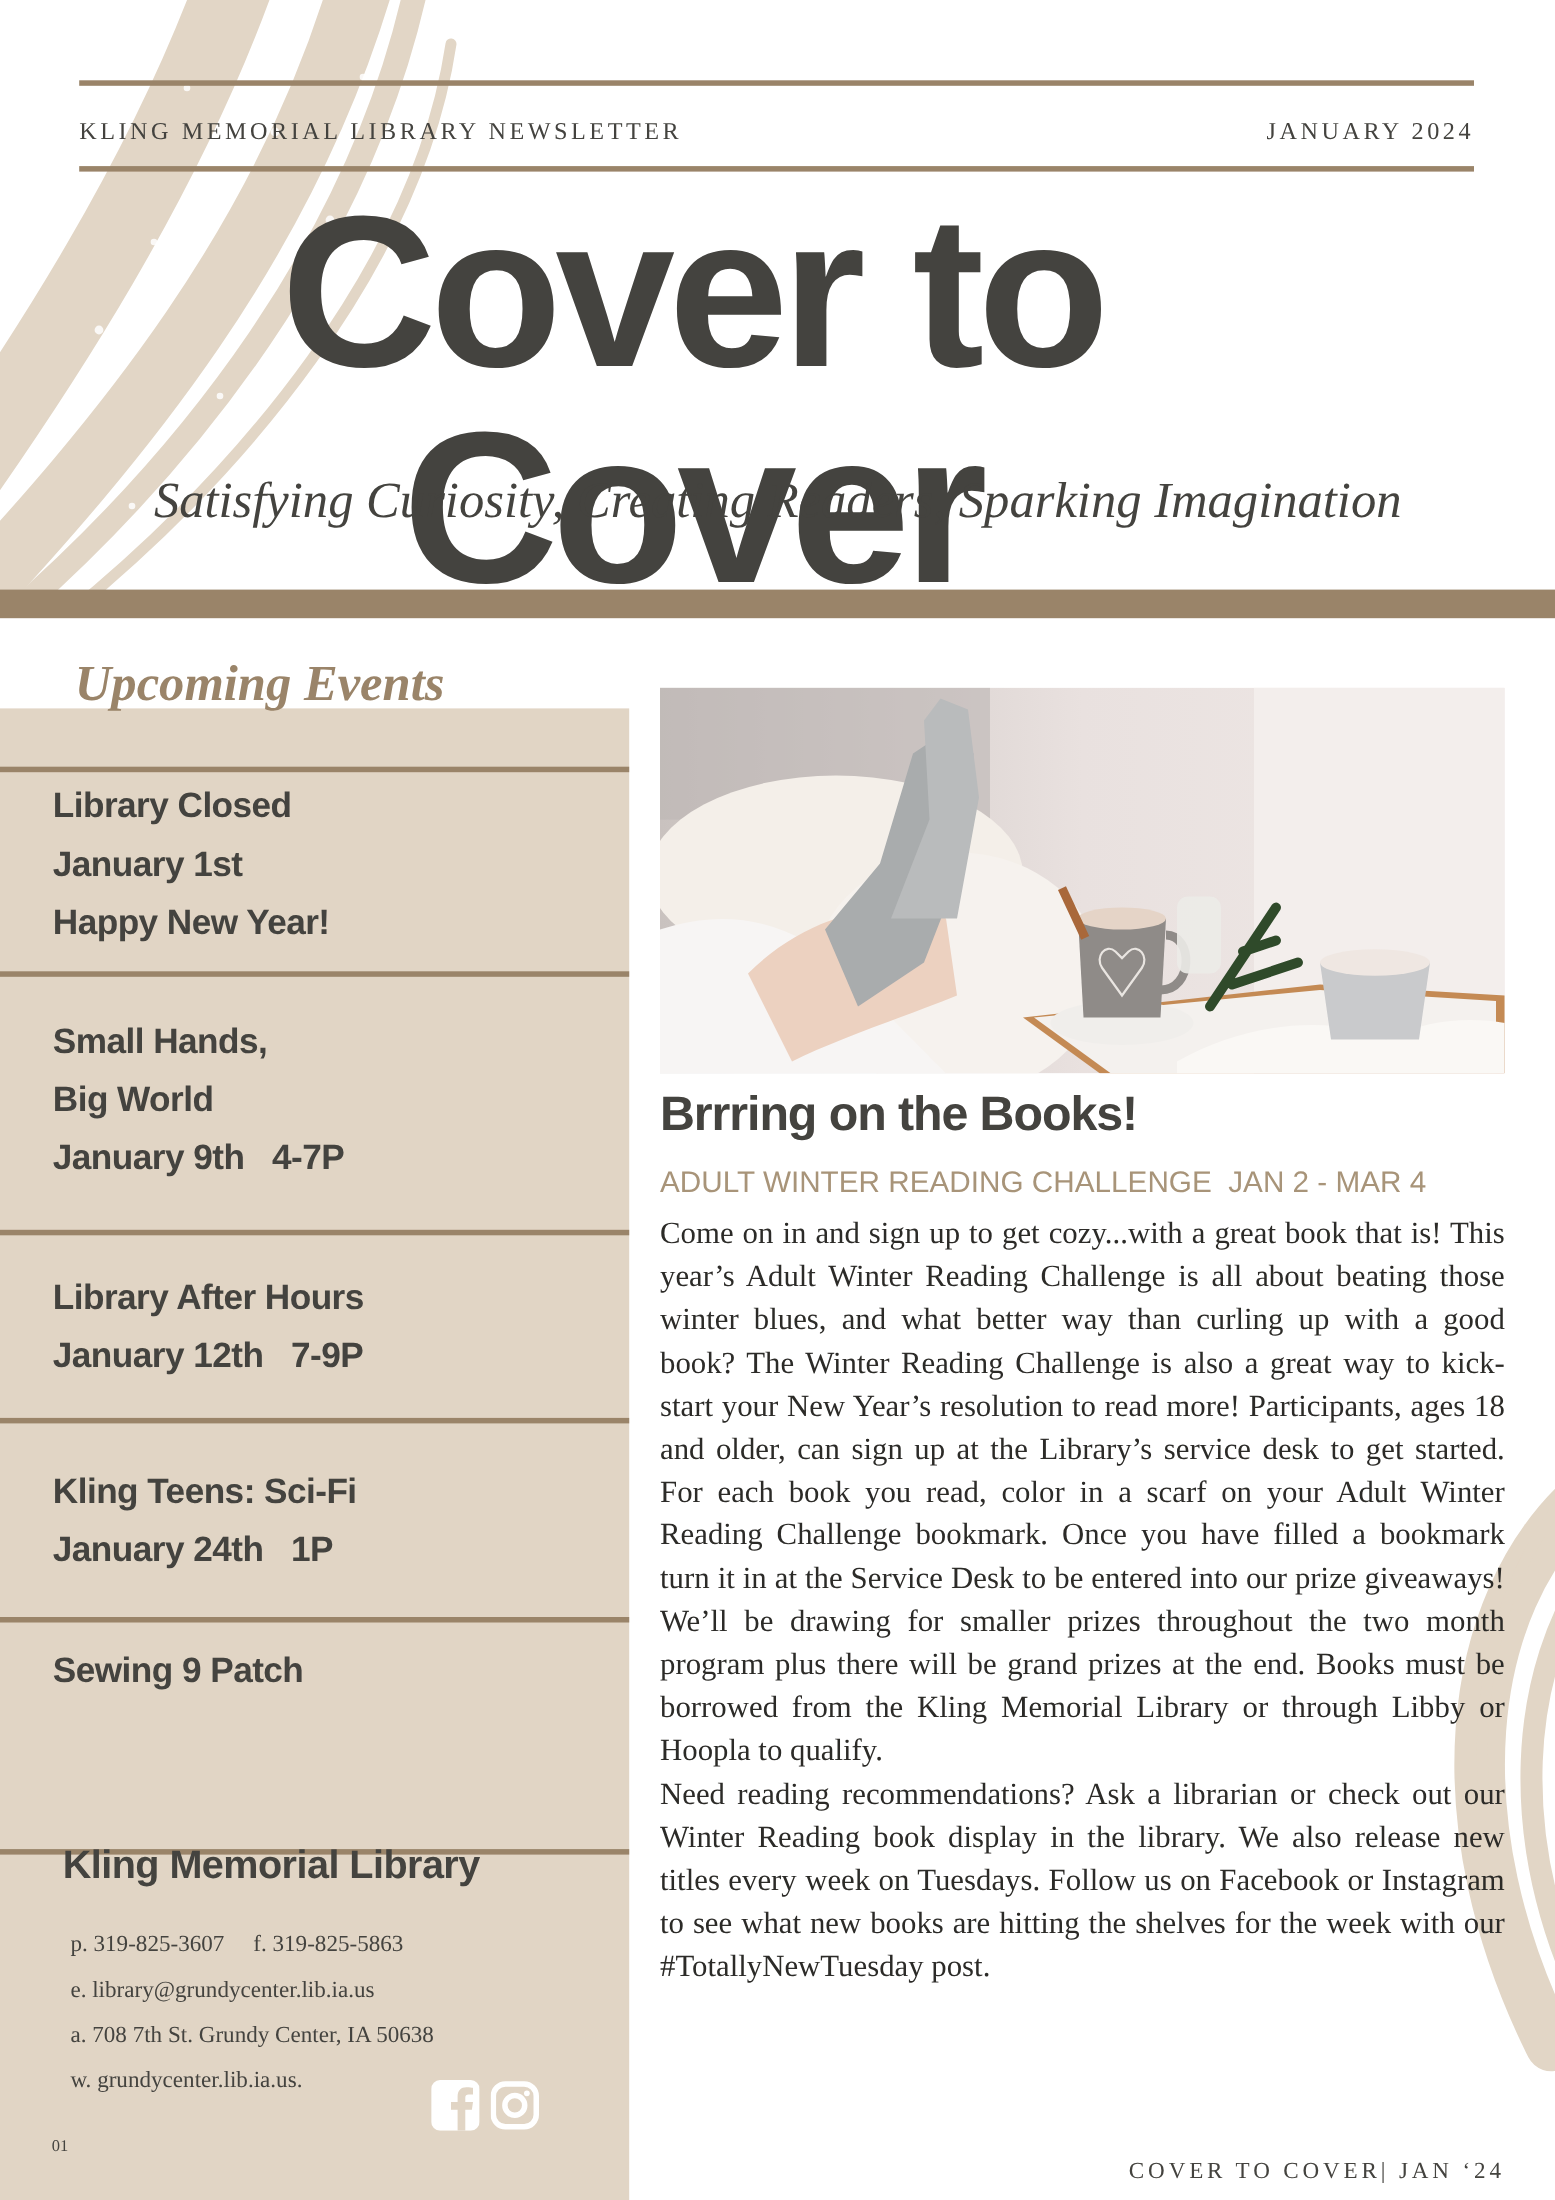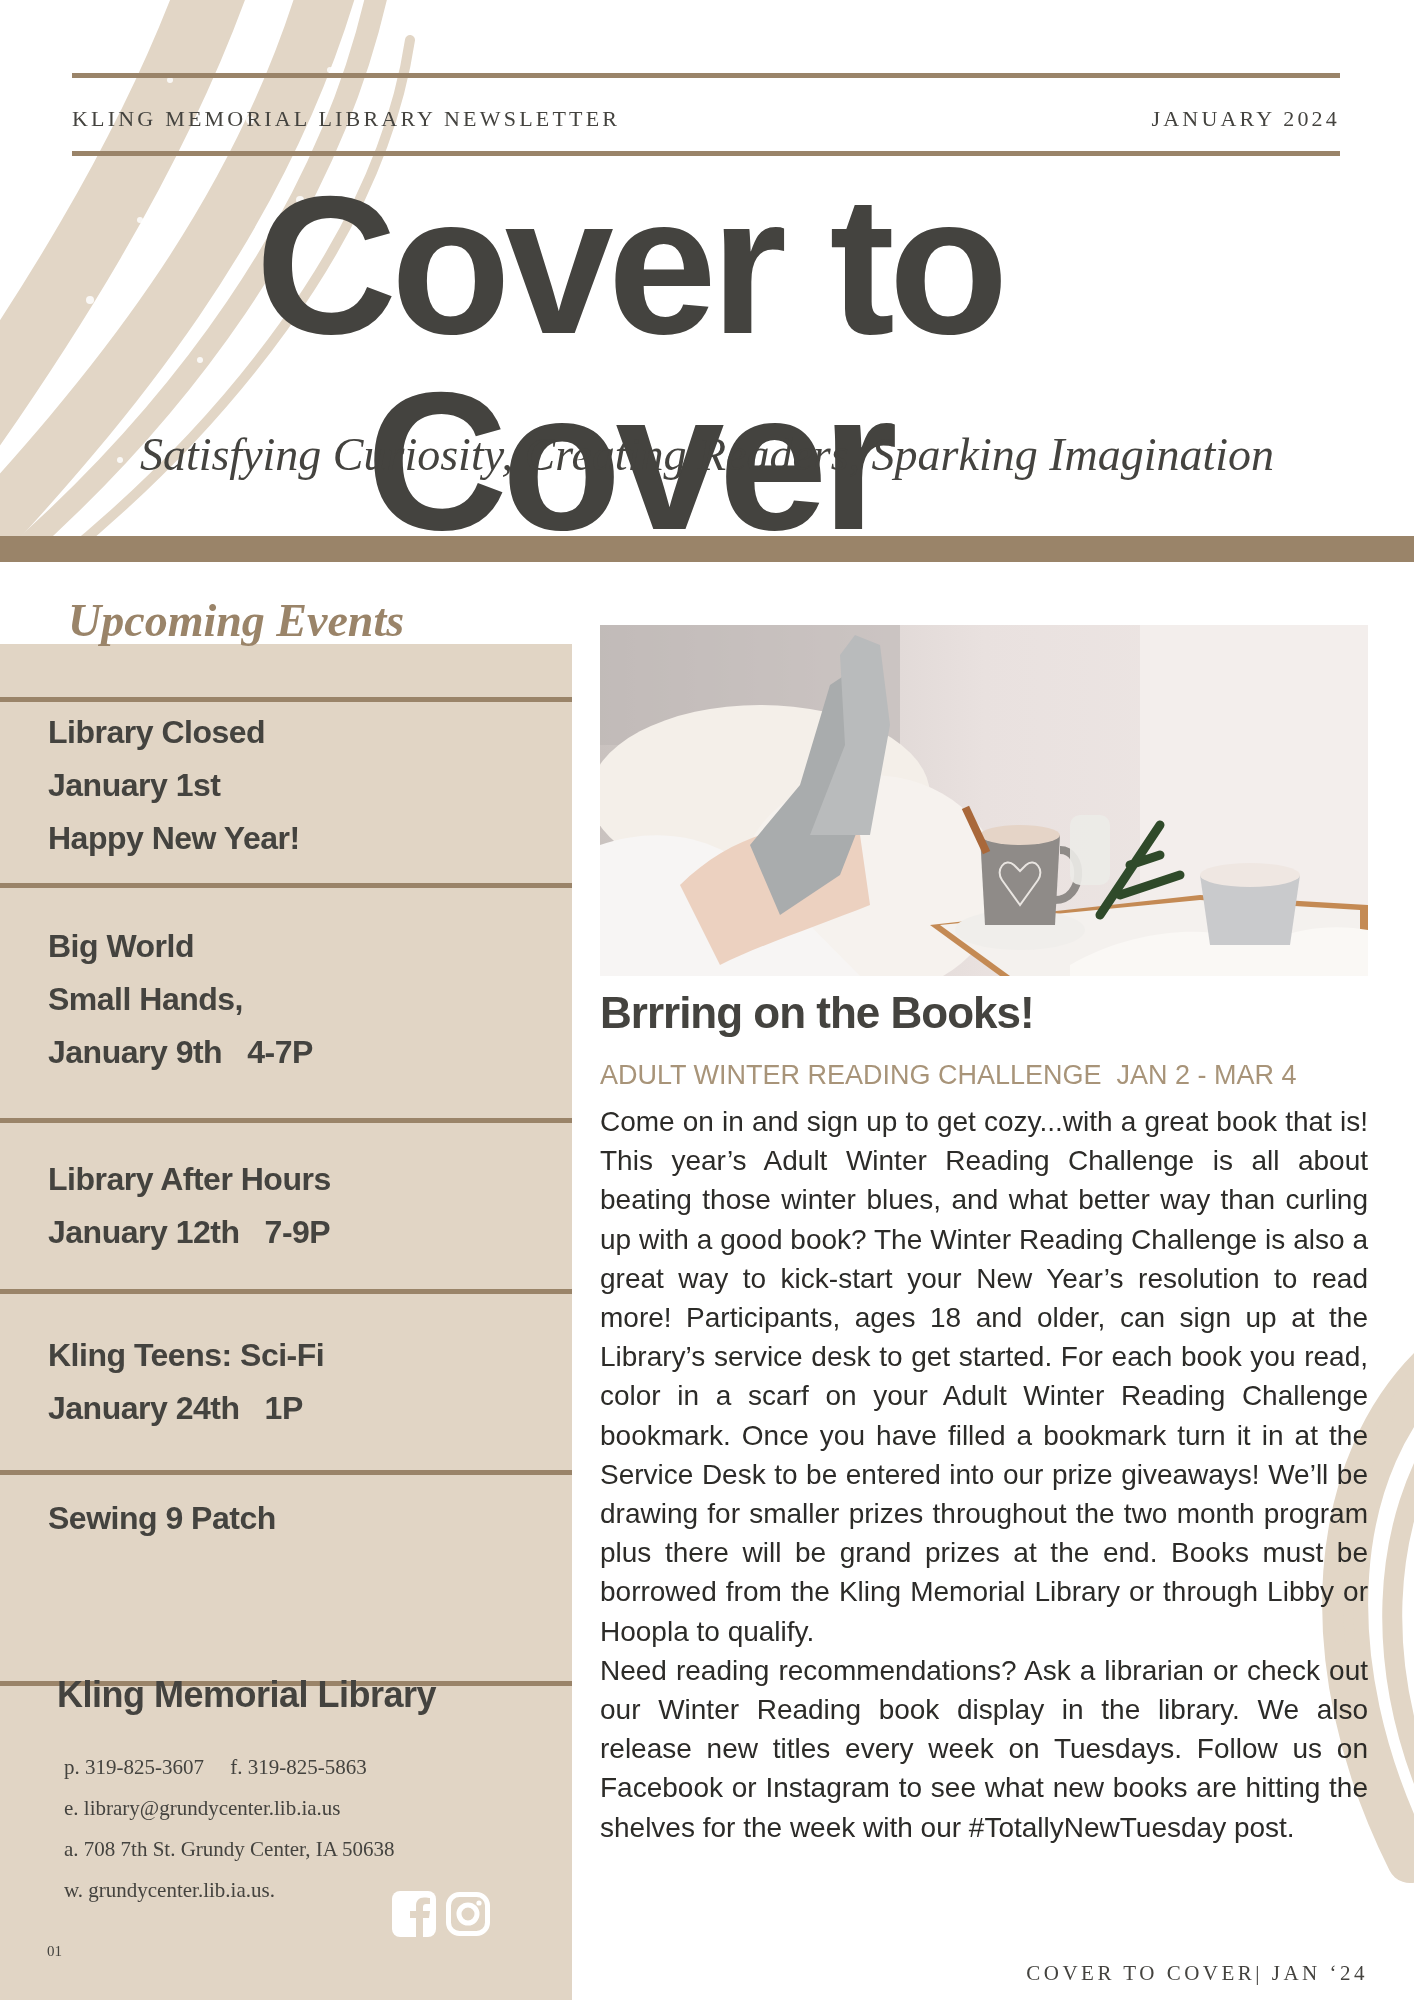--- a/index.html
+++ b/index.html
@@ -60,21 +60,21 @@
   .article-title {
     position: absolute; top: 988px; left: 600px; font-family: "Liberation Sans", sans-serif;
     font-weight: bold; font-size: 44px; color: #44433f; letter-spacing: -1px;
   }
   .article-sub {
     position: absolute; top: 1060px; left: 600px; font-family: "Liberation Sans", sans-serif;
     font-size: 27px; color: #a89479; letter-spacing: 0px; white-space: pre;
   }
   .article-body {
     position: absolute; top: 1102px; left: 600px; width: 768px;
-    font-family: Liberation Sans, sans-serif; font-size: 28px; line-height: 39.2px; color: #2c2b28;
+    font-family: Liberation Serif, serif; font-size: 28px; line-height: 39.2px; color: #2c2b28;
     text-align: justify;
   }
   .article-body p { margin: 0; }
   .footer-label {
     position: absolute; top: 1941px; right: 46px; font-family: "Liberation Serif", serif;
     font-size: 21px; letter-spacing: 3.5px; color: #44433f; white-space: pre; margin-top: 20px;
   }
 </style>
 </head>
 <body>
@@ -121,22 +121,22 @@
 
 <div class="sep" style="top:697px"></div>
 <div class="event" style="top:706px">
   <span class="line">Library Closed</span>
   <span class="line">January 1st</span>
   <span class="line">Happy New Year!</span>
 </div>
 
 <div class="sep" style="top:883px"></div>
 <div class="event" style="top:920px">
+  <span class="line">Small Hands,</span>
   <span class="line">Big World</span>
-  <span class="line">Small Hands,</span>
   <span class="line">January 9th   4-7P</span>
 </div>
 
 <div class="sep" style="top:1118px"></div>
 <div class="event" style="top:1153px">
   <span class="line">Library After Hours</span>
   <span class="line">January 12th   7-9P</span>
 </div>
 
 <div class="sep" style="top:1289px"></div>

